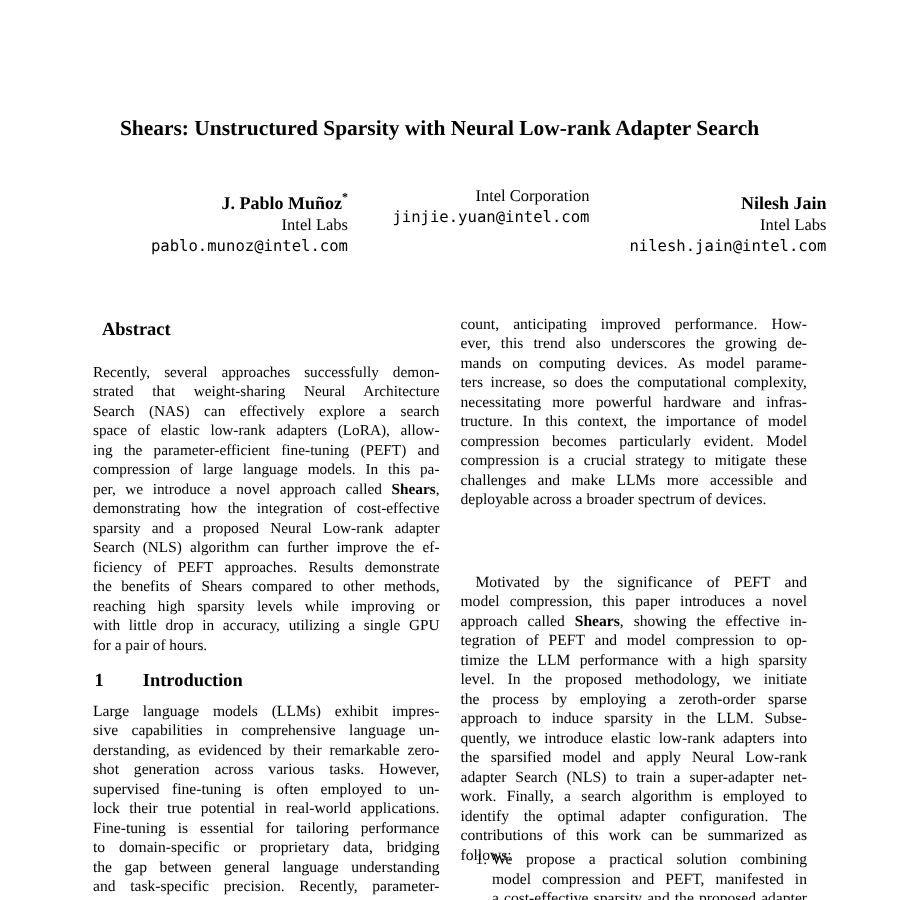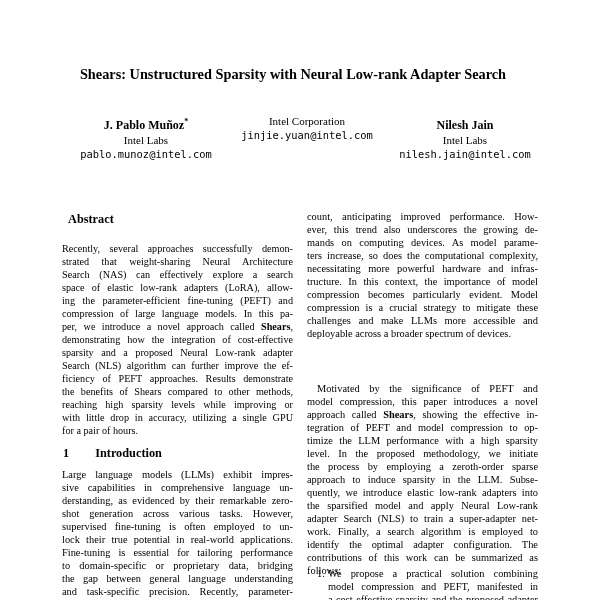--- a/index.html
+++ b/index.html
@@ -2,24 +2,24 @@
 <html><head>
 <meta charset="utf-8">
 <style>
   html,body{margin:0;padding:0;background:#e8e8e8;}
   .page{
     position:relative;width:600px;height:600px;margin:0 auto;
     background:#ffffff;color:#000;overflow:hidden;
     font-family:"Liberation Serif","DejaVu Serif",serif;
   }
   .title{
-    position:absolute;top:62px;left:16px;right:30px;margin:4px;
+    position:absolute;top:62px;left:16px;right:30px;margin:16px;
     text-align:center;font-size:14.3px;line-height:17px;font-weight:bold;
   }
-  .auth{position:absolute;top:114px;width:172px;text-align:center;}
+  .auth{position:absolute;top:124px;width:172px;text-align:right;}
   .auth.a0{left:60px}.auth.a1{left:221px}.auth.a2{left:379px}
   .auth .name{font-size:12px;font-weight:bold;line-height:15px;}
   .auth .mark{font-size:8px;vertical-align:super;font-weight:bold;}
   .auth .aff{font-size:11px;line-height:14px;}
   .auth .email{font-family:"DejaVu Sans Mono","Liberation Mono",monospace;font-size:10.4px;line-height:14px;letter-spacing:0px;}
   .abs-head{position:absolute;left:68px;top:212px;font-size:12.3px;font-weight:bold;}
   .sec-head{position:absolute;left:63px;top:446px;font-size:12.3px;font-weight:bold;}
   .sec-head .sec-title{margin-left:26px;text-align:center;}
   .lines{position:absolute;width:231px;}
   .lines>div{

